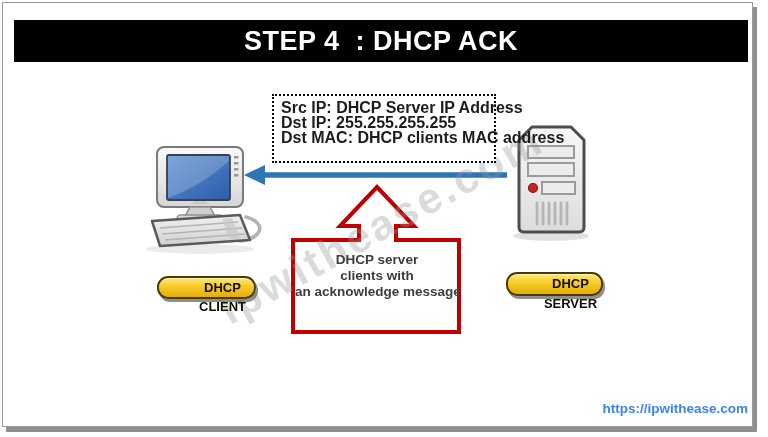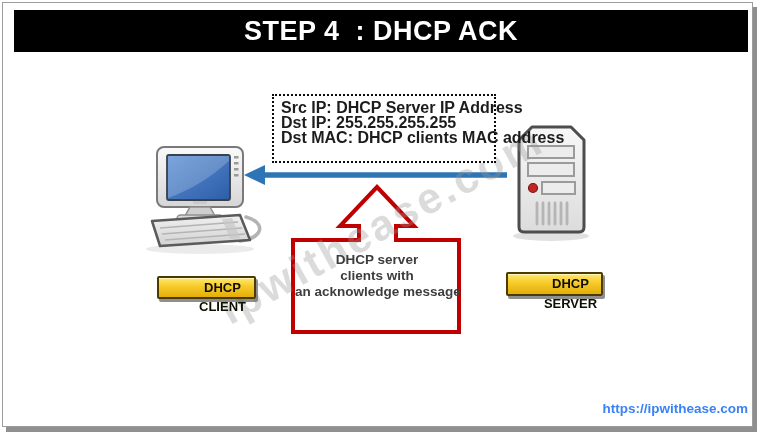--- a/index.html
+++ b/index.html
@@ -6,21 +6,21 @@
   html,body { width:768px; height:437px; background:#ffffff; font-family:"Liberation Sans", sans-serif; }
   .canvas { position:relative; width:768px; height:437px; background:#ffffff; overflow:hidden; }
 
   .frame {
     position:absolute; left:2px; top:2px; width:751px; height:425px;
     border:1px solid #9c9c9c; background:#ffffff;
     box-shadow: 4px 5px 0 #8f8f8f;
   }
 
   .title-bar {
-    position:absolute; left:14px; top:10px; width:734px; height:42px;
+    position:absolute; left:14px; top:20px; width:734px; height:42px;
     background:#000000; display:flex; align-items:center; justify-content:center;
   }
   .title-bar span {
     color:#ffffff; font-size:27px; font-weight:bold; letter-spacing:0.5px; white-space:pre;
   }
 
   .diagram-svg { position:absolute; left:0; top:0; }
 
   .watermark {
     position:absolute; left:168px; top:200px; width:430px; height:56px;
@@ -43,21 +43,21 @@
     position:absolute; left:295px; top:252px; width:164px;
     text-align:center;
   }
   .callout-text div {
     font-size:13.5px; font-weight:bold; color:#3d3d3d; line-height:16px; white-space:nowrap;
   }
 
   .node-label {
     position:absolute; text-align:center;
     background:linear-gradient(180deg,#ffe96e 0%,#f6ca28 45%,#e3ae0a 100%);
-    border:2px solid #4a3b00; border-radius:2px;
+    border:2px solid #4a3b00; border-radius:11px;
     box-shadow:2px 3px 0 rgba(105,105,105,0.75), inset 0 1px 0 rgba(255,255,255,0.55);
     font-size:13px; font-weight:bold; color:#0f0f00;padding-left:32px;
   }
   .client-label { left:157px; top:276px; width:99px; height:23px; line-height:19px; }
   .server-label { left:506px; top:272px; width:97px; height:24px; line-height:20px; }
 
   .ack-caption {
     position:absolute; left:290px; top:344px; width:175px;
     text-align:center; font-size:20px; font-weight:bold; color:#C00000; letter-spacing:0.5px;
   }

